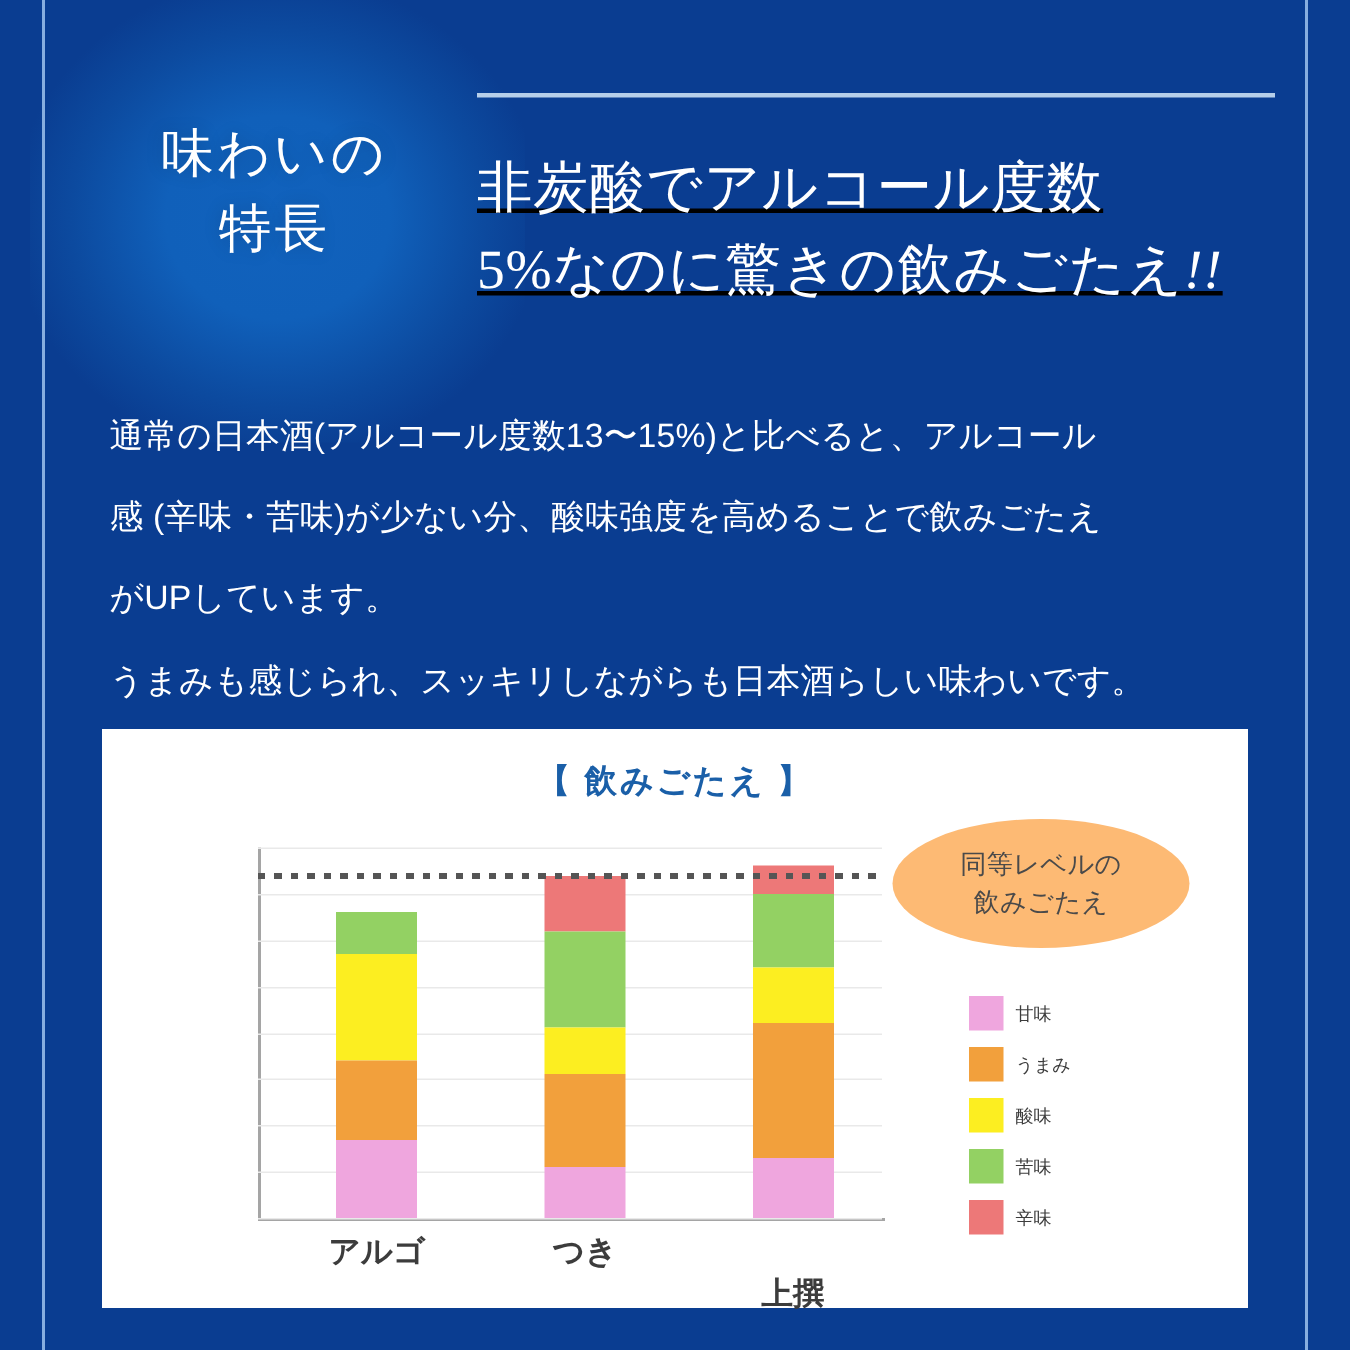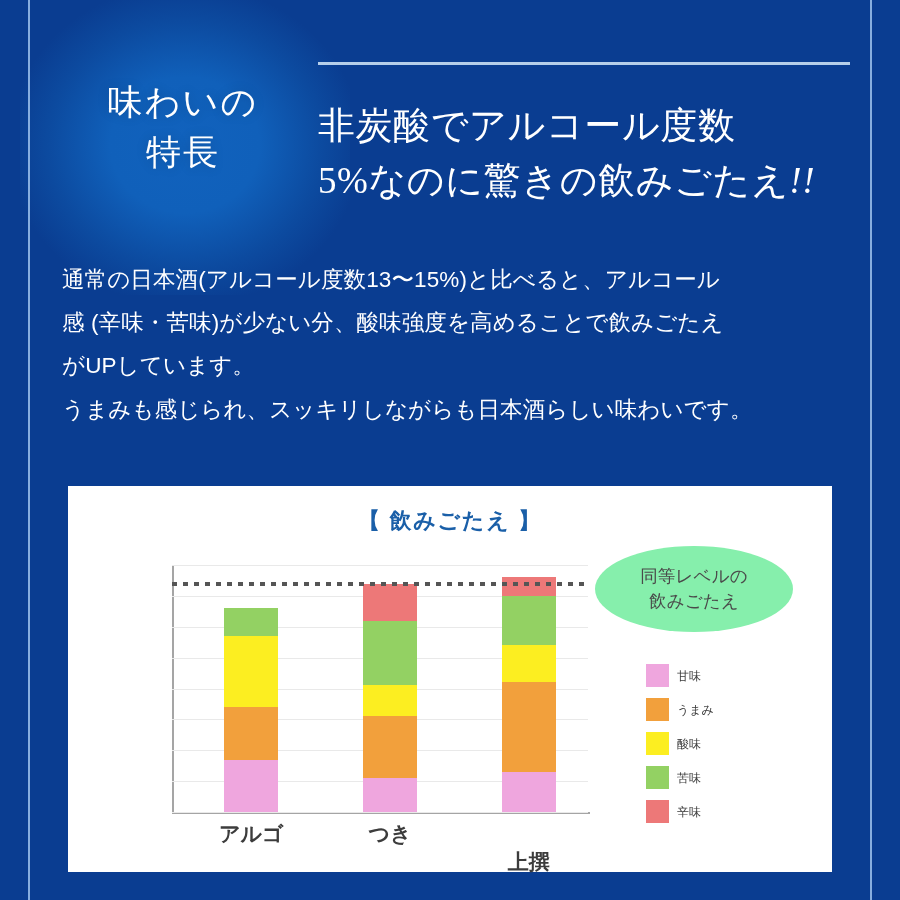--- a/index.html
+++ b/index.html
@@ -22,35 +22,35 @@
   .side-rule.right{left:870px;}
 
   
   .badge{
     position:absolute;left:92px;top:78px;width:182px;
     text-align:center;color:#ffffff;
     font-family:"Liberation Serif","DejaVu Serif",serif;
     font-size:35px;line-height:1.42;letter-spacing:.06em;
     text-shadow:0 0 12px rgba(0,0,0,.18);
   }
-  .headline-wrap{position:absolute;left:318px;top:62px;width:538px;}
+  .headline-wrap{position:absolute;left:318px;top:62px;width:538px;text-decoration:underline;}
   .headline-rule{width:532px;height:3px;background:#b6cfea;margin-bottom:34px;}
   .headline{
     color:#ffffff;
     font-family:"Liberation Serif","DejaVu Serif",serif;
     font-size:37px;line-height:1.48;letter-spacing:.015em;white-space:nowrap;
   }
   .headline .em{font-style:italic;}
 
   
   .body-copy{
     position:absolute;left:62px;top:258px;width:790px;
     color:#ffffff;font-size:22.5px;line-height:1.92;letter-spacing:.005em;
   }
-  .body-copy p{margin:0;}
+  .body-copy p{margin:11px;}
 
   
   .panel{
     position:absolute;left:68px;top:486px;width:764px;height:386px;
     background:#ffffff;
   }
   .chart-title{
     position:absolute;left:0;right:0;top:20px;text-align:center;
     color:#1a5fa8;font-size:22px;font-weight:bold;letter-spacing:.08em;
   }
@@ -69,21 +69,21 @@
     position:absolute;left:0;width:416px;height:4px;
     background-image:repeating-linear-gradient(to right,#555 0 5px,rgba(0,0,0,0) 5px 11px);
   }
 
   .x-labels{position:absolute;left:104px;top:334px;width:416px;height:40px;}
   .x-label{position:absolute;top:0;width:90px;text-align:center;color:#3c3c3c;font-size:21px;font-weight:bold;}
 
   
   .callout{
     position:absolute;left:527px;top:60px;width:198px;height:86px;
-    background:#86efac;border-radius:50%/50%;
+    background:#fdba74;border-radius:50%/50%;
     display:flex;align-items:center;justify-content:center;
   }
   .callout span{
     color:#4a4a4a;font-size:17.5px;line-height:1.42;text-align:center;letter-spacing:.01em;
   }
 
   
   .legend{position:absolute;left:578px;top:178px;}
   .legend-row{display:flex;align-items:center;margin-bottom:11px;}
   .swatch{width:23px;height:23px;margin-right:8px;flex:none;}

